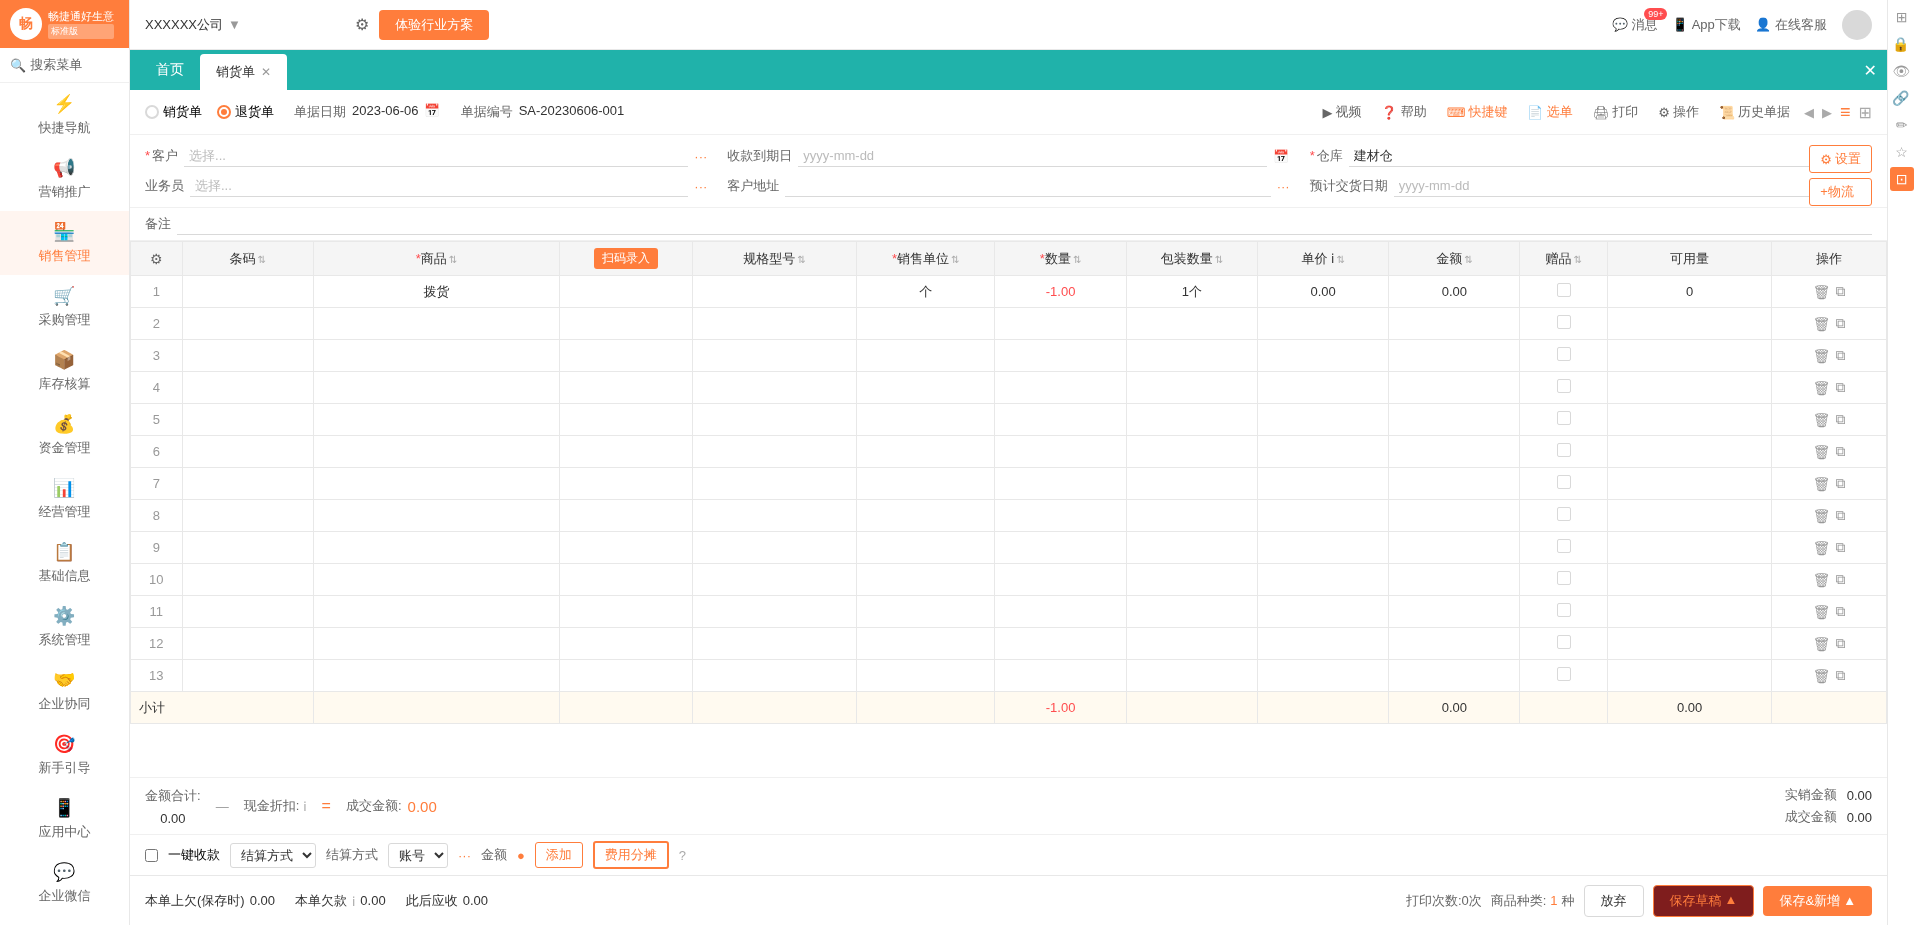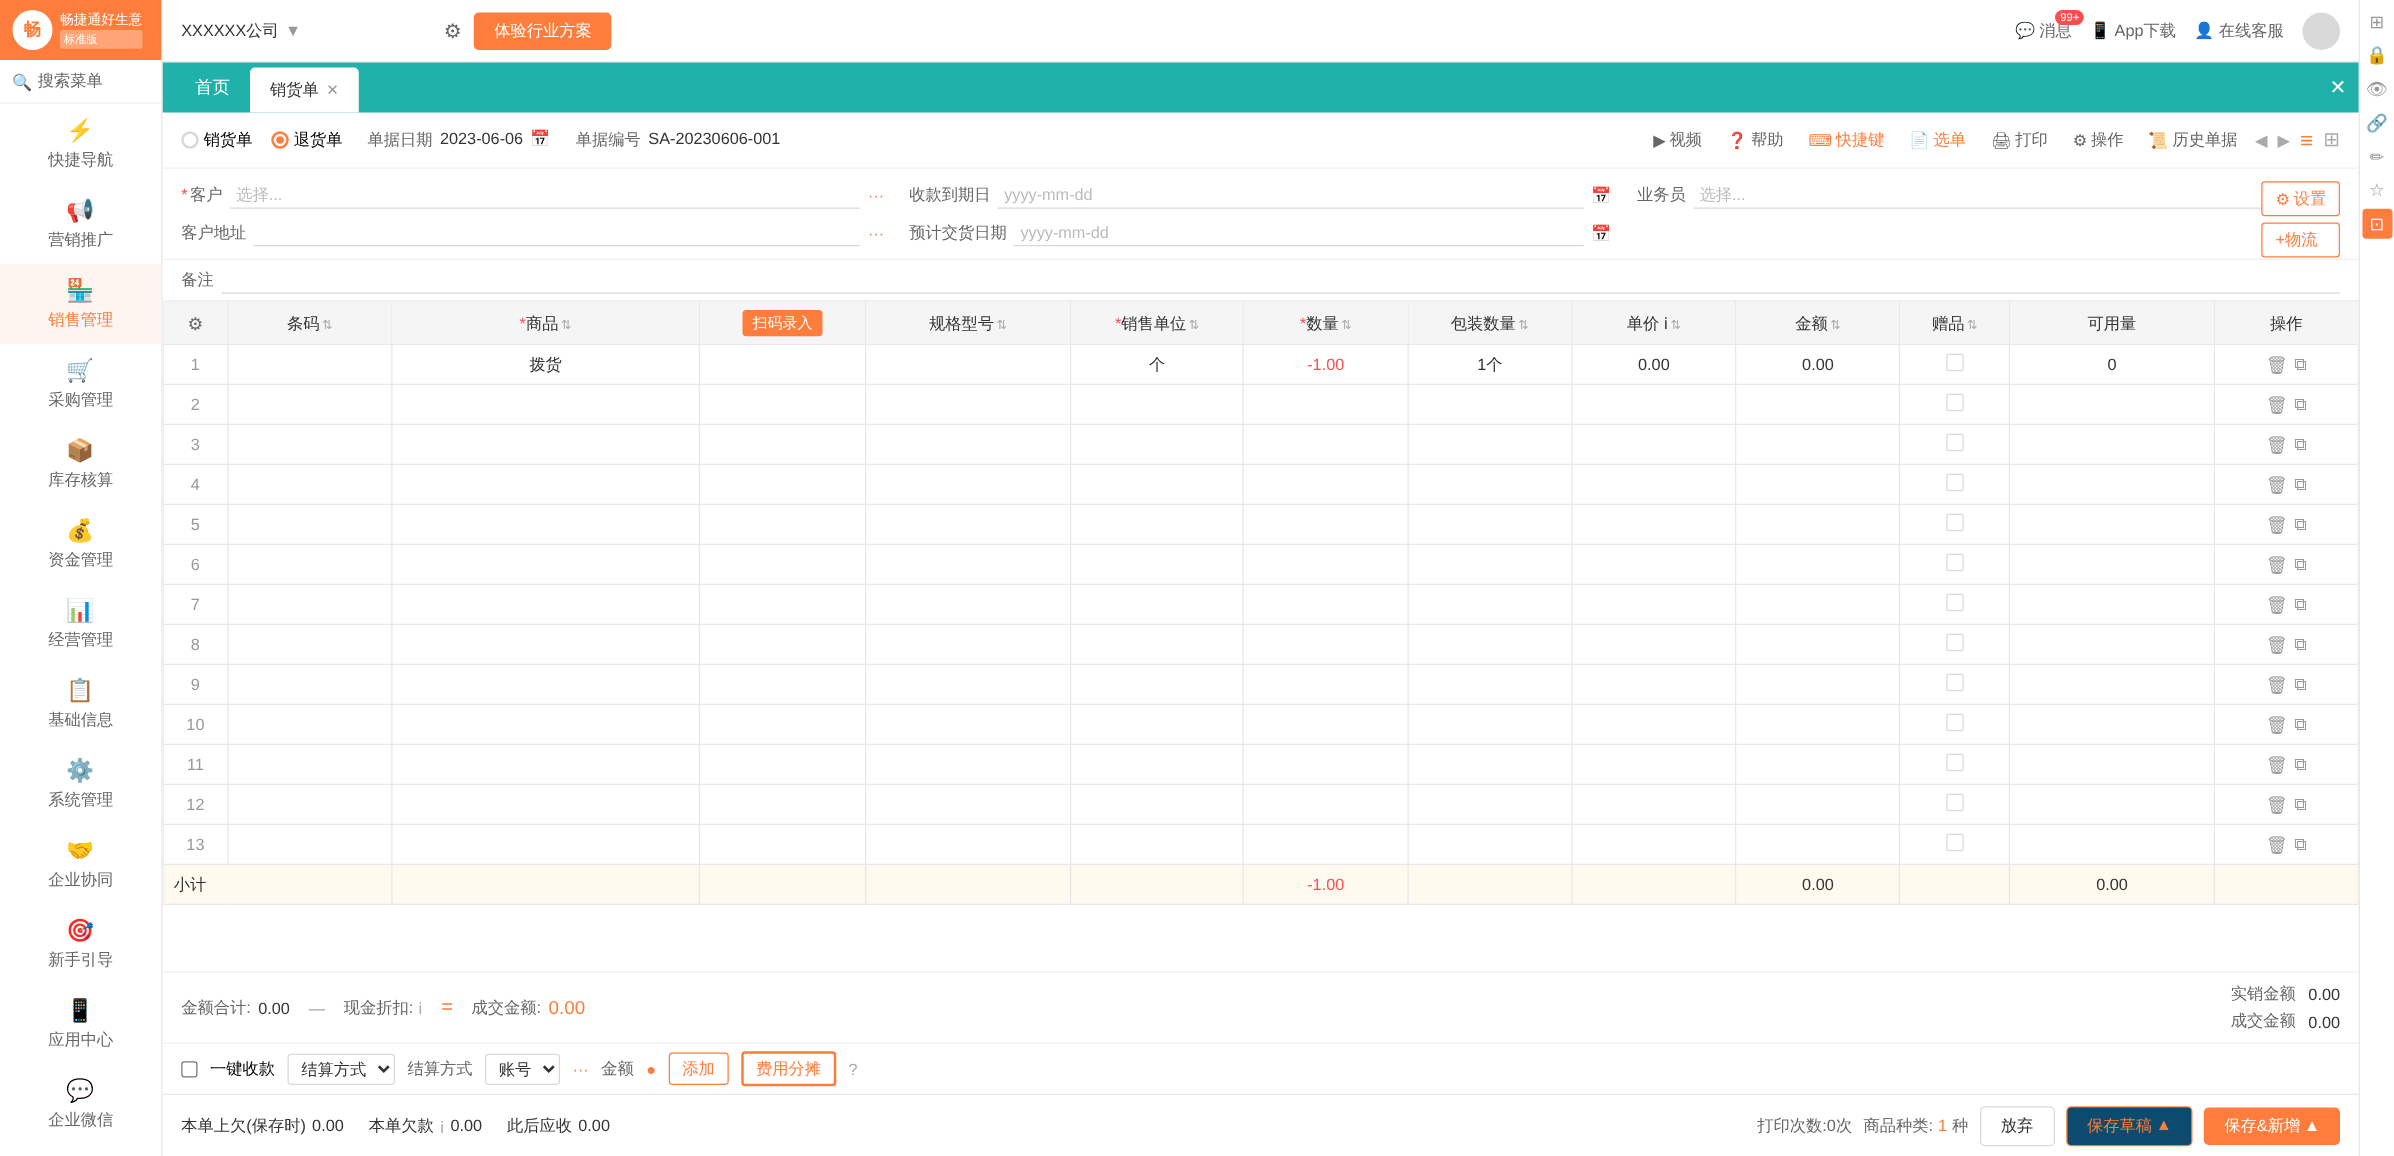--- a/index.html
+++ b/index.html
@@ -77,21 +77,21 @@
     .cell-red { color: #ff4d4f; }
     .subtotal-row td { background: #fffaf0; font-weight: 500; }
     .action-icons { display: flex; align-items: center; justify-content: center; gap: 5px; }
     .icon-btn { cursor: pointer; color: #999; font-size: 14px; }
     table .row-num { color: #999; text-align: center; }
     .gear-col { color: #666; font-size: 14px; cursor: pointer; }
     .col-sort { color: #aaa; cursor: pointer; font-size: 10px; margin-left: 2px; }
 
     
     .footer-summary { padding: 8px 15px; border-top: 1px solid #f0f0f0; display: flex; align-items: center; gap: 15px; background: #fff; }
-    .footer-amount { display: flex; align-items: center; gap: 6px; }
+    .footer-amount { display: flex; align-items: center; gap: 6px; flex-direction: column; }
     .footer-label { color: #666; }
     .footer-value { color: #333; font-weight: 500; }
     .footer-dash { color: #999; }
     .footer-discount { display: flex; align-items: center; gap: 4px; }
     .footer-equal { color: #ff7d3c; font-size: 16px; }
     .footer-transaction { display: flex; align-items: center; gap: 6px; }
     .footer-transaction-value { color: #ff7d3c; font-size: 15px; font-weight: 500; }
 
     
     .payment-row { padding: 6px 15px; border-top: 1px solid #f0f0f0; display: flex; align-items: center; gap: 10px; background: #fff; }
@@ -103,21 +103,21 @@
 
     
     .bottom-bar { height: 50px; background: #fff; border-top: 1px solid #e8e8e8; display: flex; align-items: center; padding: 0 15px; gap: 20px; }
     .bottom-info { display: flex; align-items: center; gap: 5px; color: #666; }
     .bottom-info span { color: #333; }
     .bottom-right { margin-left: auto; display: flex; align-items: center; gap: 9px; }
     .print-info { color: #666; }
     .product-kind { display: flex; align-items: center; gap: 4px; color: #666; }
     .product-kind-count { color: #ff7d3c; }
     .discard-btn { border: 1px solid #d9d9d9; background: #fff; color: #333; padding: 6px 16px; border-radius: 4px; cursor: pointer; }
-    .save-draft-btn { border: 1px solid #ff7d3c; background: #0c4a6e; color: #ff7d3c; padding: 6px 16px; border-radius: 4px; cursor: pointer; display: flex; gap: 3px; }
+    .save-draft-btn { border: 1px solid #ff7d3c; background: #7f1d1d; color: #ff7d3c; padding: 6px 16px; border-radius: 4px; cursor: pointer; display: flex; gap: 3px; }
     .save-new-btn { background: #ff7d3c; color: #fff; border: none; padding: 6px 16px; border-radius: 4px; cursor: pointer; display: flex; align-items: center; gap: 3px; }
 
     
     .right-tools { width: 28px; background: #fff; display: flex; flex-direction: column; align-items: center; padding: 5px 0; gap: 3px; border-left: 1px solid #e8e8e8; flex-shrink: 0; }
     .right-tool-btn { width: 24px; height: 24px; display: flex; align-items: center; justify-content: center; cursor: pointer; color: #999; font-size: 14px; border-radius: 3px; }
     .right-tool-btn.active { background: #ff7d3c; color: #fff; }
 
     .checkbox-cell { width: 14px; height: 14px; border: 1px solid #d9d9d9; border-radius: 2px; display: inline-block; cursor: pointer; }
   </style>
 </head>
@@ -291,20 +291,25 @@
     <div class="form-body">
       <div class="form-row">
         <span class="form-label required">客户</span>
         <input class="form-input" placeholder="选择..." style="">
         <span class="form-input-dots">···</span>
       </div>
       <div class="form-row">
         <span class="form-label">收款到期日</span>
         <input class="form-input" placeholder="yyyy-mm-dd" style="">
         <span style="color:#aaa;cursor:pointer">📅</span>
+      </div>
+      <div class="form-row">
+        <span class="form-label required">仓库</span>
+        <input class="form-input" value="建材仓" style="">
+        <span class="form-input-dots">···</span>
       </div>
       <div class="form-row">
         <span class="form-label">业务员</span>
         <input class="form-input" placeholder="选择..." style="">
         <span class="form-input-dots">···</span>
       </div>
       <div class="form-row">
         <span class="form-label">客户地址</span>
         <input class="form-input" style="">
         <span class="form-input-dots">···</span>

